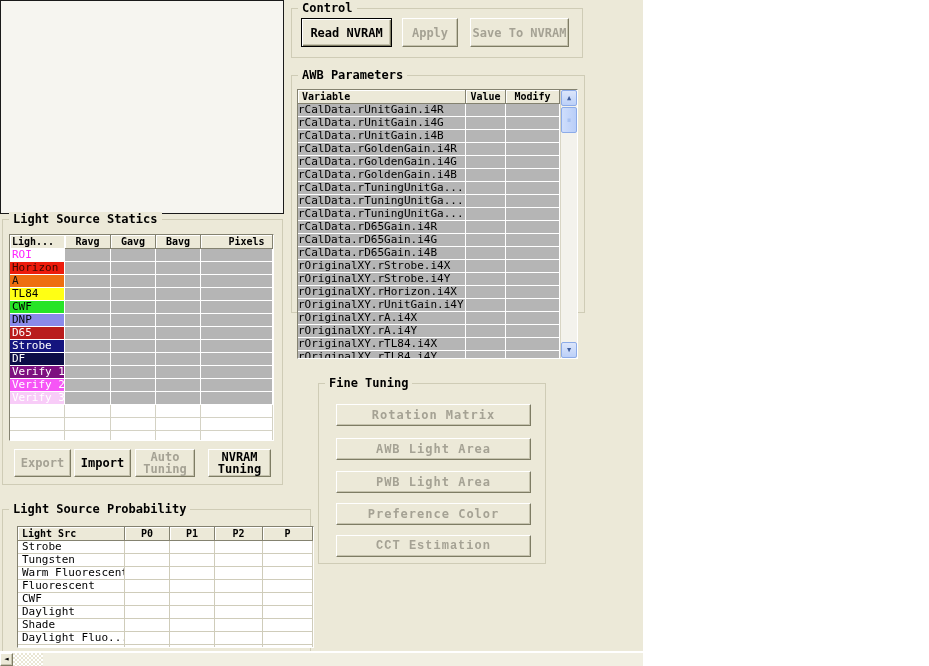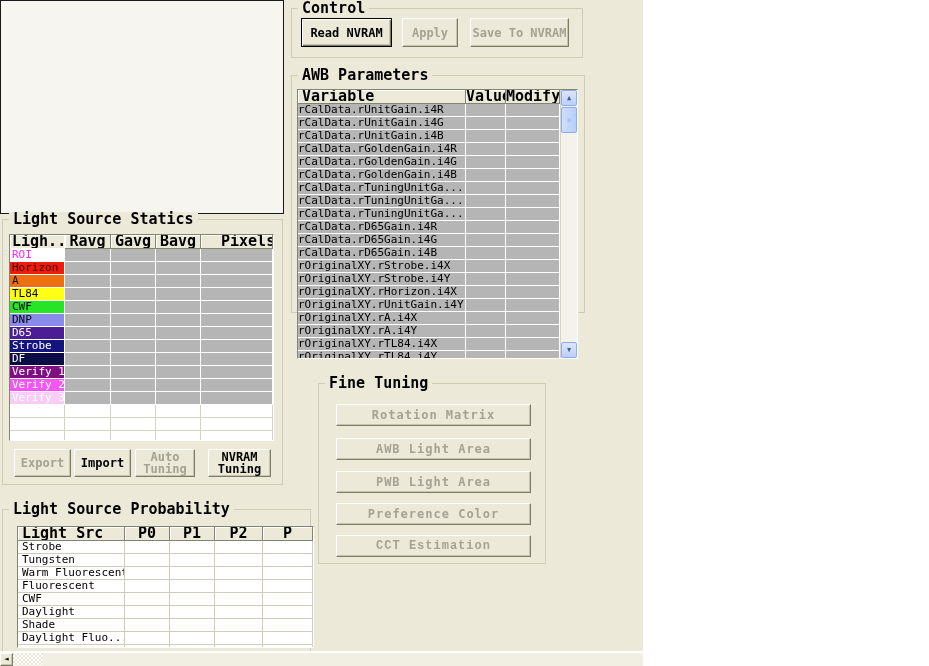--- a/index.html
+++ b/index.html
@@ -3,40 +3,40 @@
 <meta charset="utf-8">
 <style>
   * { margin:0; padding:0; box-sizing:border-box; }
   html,body { width:929px; height:666px; background:#fff; overflow:hidden;
     font-family:"DejaVu Sans Mono", monospace; font-size:11px; color:#000; }
   #app { position:absolute; left:0; top:0; width:643px; height:666px; background:#ece9d8; }
 
   
   .group { position:absolute; border:1px solid #cfccb6; }
   .group-title { position:absolute; top:-8px; left:6px; background:#ece9d8; padding:0 4px;
-    font-weight:bold; font-size:15px; line-height:14px; white-space:nowrap; }
+    font-weight:bold; font-size:12px; line-height:14px; white-space:nowrap; }
 
   
   .btn { position:absolute; background:#ece9d8; font-family:inherit; font-size:12px; font-weight:bold;
     display:flex; align-items:center; justify-content:center; text-align:center; line-height:12px;
     border:1px solid; border-color:#ffffff #7e7c64 #7e7c64 #ffffff;
     box-shadow: inset -1px -1px 0 #c6c3ae; cursor:default; white-space:pre-line; }
   .btn.default { border:1px solid #000;
     box-shadow: inset 1px 1px 0 #fff, inset -1px -1px 0 #7e7c64, inset -2px -2px 0 #c6c3ae; }
   .btn.disabled { color:#a5a294; }
   .btn.ft { letter-spacing:1px; font-weight:bold; }
 
   
   .tframe { position:absolute; background:#fff; border:1px solid; border-color:#848270 #fff #fff #848270;
     overflow:hidden; }
 
   
   .t-head { display:flex; height:14px; }
   .h-cell { background:#ece9d8; border-right:1px solid #848270; border-bottom:1px solid #848270;
-    box-shadow: inset 1px 1px 0 #fff; font-weight:bold; font-size:15px; line-height:13px;
+    box-shadow: inset 1px 1px 0 #fff; font-weight:bold; font-size:10px; line-height:13px;
     overflow:hidden; white-space:nowrap; }
   .h-left { padding-left:4px; text-align:left; }
   .h-mid  { text-align:center; }
 
   .t-row { display:flex; height:13px; overflow:hidden; }
   .cell { font-size:11px; line-height:12px; white-space:nowrap; overflow:hidden; }
 
   
   #awb-table { left:5px; top:13px; width:281px; height:270px; display:flex; }
   #awb-main { width:262px; }
@@ -262,21 +262,21 @@
             <div class="cell lsc-pix"></div>
           </div>
           <div class="t-row ls-row">
             <div class="cell lsc-label" style="background: rgb(138, 138, 234); color: rgb(0, 0, 0);">DNP</div>
             <div class="cell lsc-ravg"></div>
             <div class="cell lsc-gavg"></div>
             <div class="cell lsc-bavg"></div>
             <div class="cell lsc-pix"></div>
           </div>
           <div class="t-row ls-row">
-            <div class="cell lsc-label" style="background: #4c1d95; color: rgb(255, 255, 255);">D65</div>
+            <div class="cell lsc-label" style="background: #b91c1c; color: rgb(255, 255, 255);">D65</div>
             <div class="cell lsc-ravg"></div>
             <div class="cell lsc-gavg"></div>
             <div class="cell lsc-bavg"></div>
             <div class="cell lsc-pix"></div>
           </div>
           <div class="t-row ls-row">
             <div class="cell lsc-label" style="background: rgb(20, 20, 126); color: rgb(255, 255, 255);">Strobe</div>
             <div class="cell lsc-ravg"></div>
             <div class="cell lsc-gavg"></div>
             <div class="cell lsc-bavg"></div>

